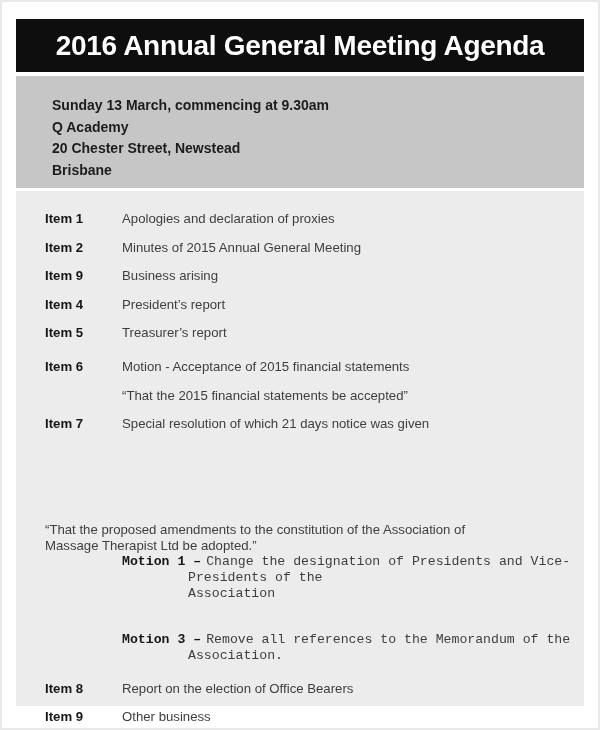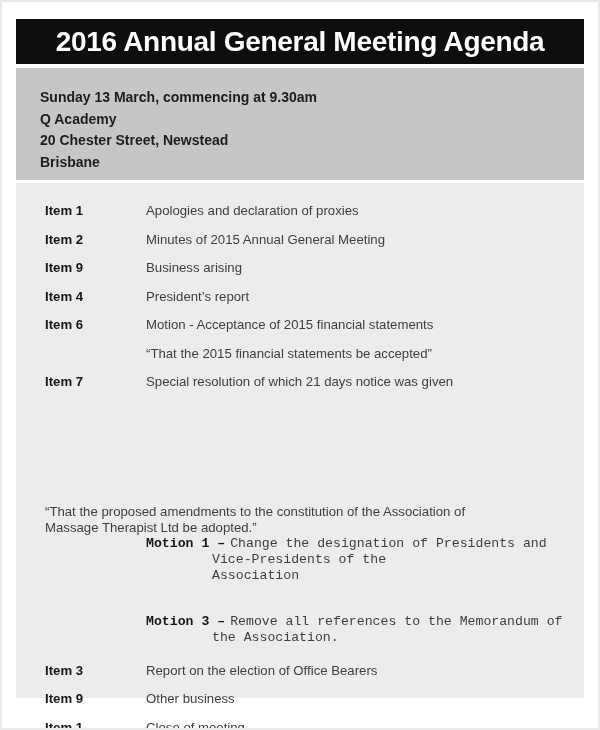--- a/index.html
+++ b/index.html
@@ -8,48 +8,48 @@
     width:600px; height:730px;
     box-sizing:border-box;
     background:#ffffff;
     border:2px solid #e9e9e9;
     font-family:"Liberation Sans","DejaVu Sans",sans-serif;
     overflow:hidden;
   }
   .content { margin:17px 14px 0 14px; }
 
   .header-bar {
-    height:45px;
+    height:53px;
     background:#0e0e0e;
     display:flex; align-items:center; justify-content:center;
     margin-bottom:4px;
   }
   .header-title {
     color:#ffffff; font-weight:bold; font-size:28px; letter-spacing:-0.3px;
     white-space:nowrap;
   }
 
   .info-box {
     background:#c6c6c6;
     height:112px;
     box-sizing:border-box;
-    padding:19px 0 0 24px;
+    padding:19px 0 0 36px;
     margin-bottom:3px;
   }
   .info-line {
     font-weight:bold; font-size:14px; line-height:21.5px; color:#1c1c1c;
   }
 
   .agenda {
     background:#ececec;
     height:515px;
     box-sizing:border-box;
     padding:20px 10px 0 29px;
   }
-  .row { display:flex; margin-bottom:12.5px; font-size:13.2px; line-height:16px;gap:24px; }
+  .row { display:flex; margin-bottom:12.5px; font-size:13.2px; line-height:16px; }
   .row-label { flex:0 0 77px; font-weight:bold; color:#161616; white-space:nowrap; }
   .row-text  { flex:1; color:#3e3e3e; white-space:pre-line; }
   .hang { padding-left:66px; text-indent:-66px;font-family:Liberation Mono, monospace; }
   .motion-label { font-weight:bold; color:#161616; margin-right:5px; white-space:nowrap; }
   .motion-text { white-space:pre-line; }
 
   .gap-lg { margin-bottom:18px; }
   .gap-0  { margin-bottom:0;flex-direction:column; }
   .gap-15 { margin-bottom:15px; }
   .gap-7  { margin-bottom:17px; }
@@ -86,20 +86,24 @@
       <div class="row">
           <div class="row-label">Item 9</div>
           <div class="row-text">Business arising</div>
         </div>
 
       <div class="row">
           <div class="row-label">Item 4</div>
           <div class="row-text">President’s report</div>
         </div>
 
+      <div class="row gap-lg">
+          <div class="row-label">Item 5</div>
+          <div class="row-text">Treasurer’s report</div>
+        </div>
 
       <div class="row">
           <div class="row-label">Item 6</div>
           <div class="row-text">Motion - Acceptance of 2015 financial statements</div>
         </div>
 
       <div class="row">
           <div class="row-label"></div>
           <div class="row-text">“That the 2015 financial statements be accepted”</div>
         </div>
@@ -124,21 +128,21 @@
       <div class="row gap-15">
           <div class="row-label"></div>
         </div>
 
       <div class="row gap-7">
           <div class="row-label"></div>
           <div class="row-text hang"><b class="motion-label">Motion 3 –</b><span class="motion-text">Remove all references to the Memorandum of the Association.</span></div>
         </div>
 
       <div class="row">
-          <div class="row-label">Item 3</div>
+          <div class="row-label">Item 8</div>
           <div class="row-text">Report on the election of Office Bearers</div>
         </div>
 
       <div class="row">
           <div class="row-label">Item 9</div>
           <div class="row-text">Other business</div>
         </div>
 
       <div class="row">
           <div class="row-label">Item 1</div>

